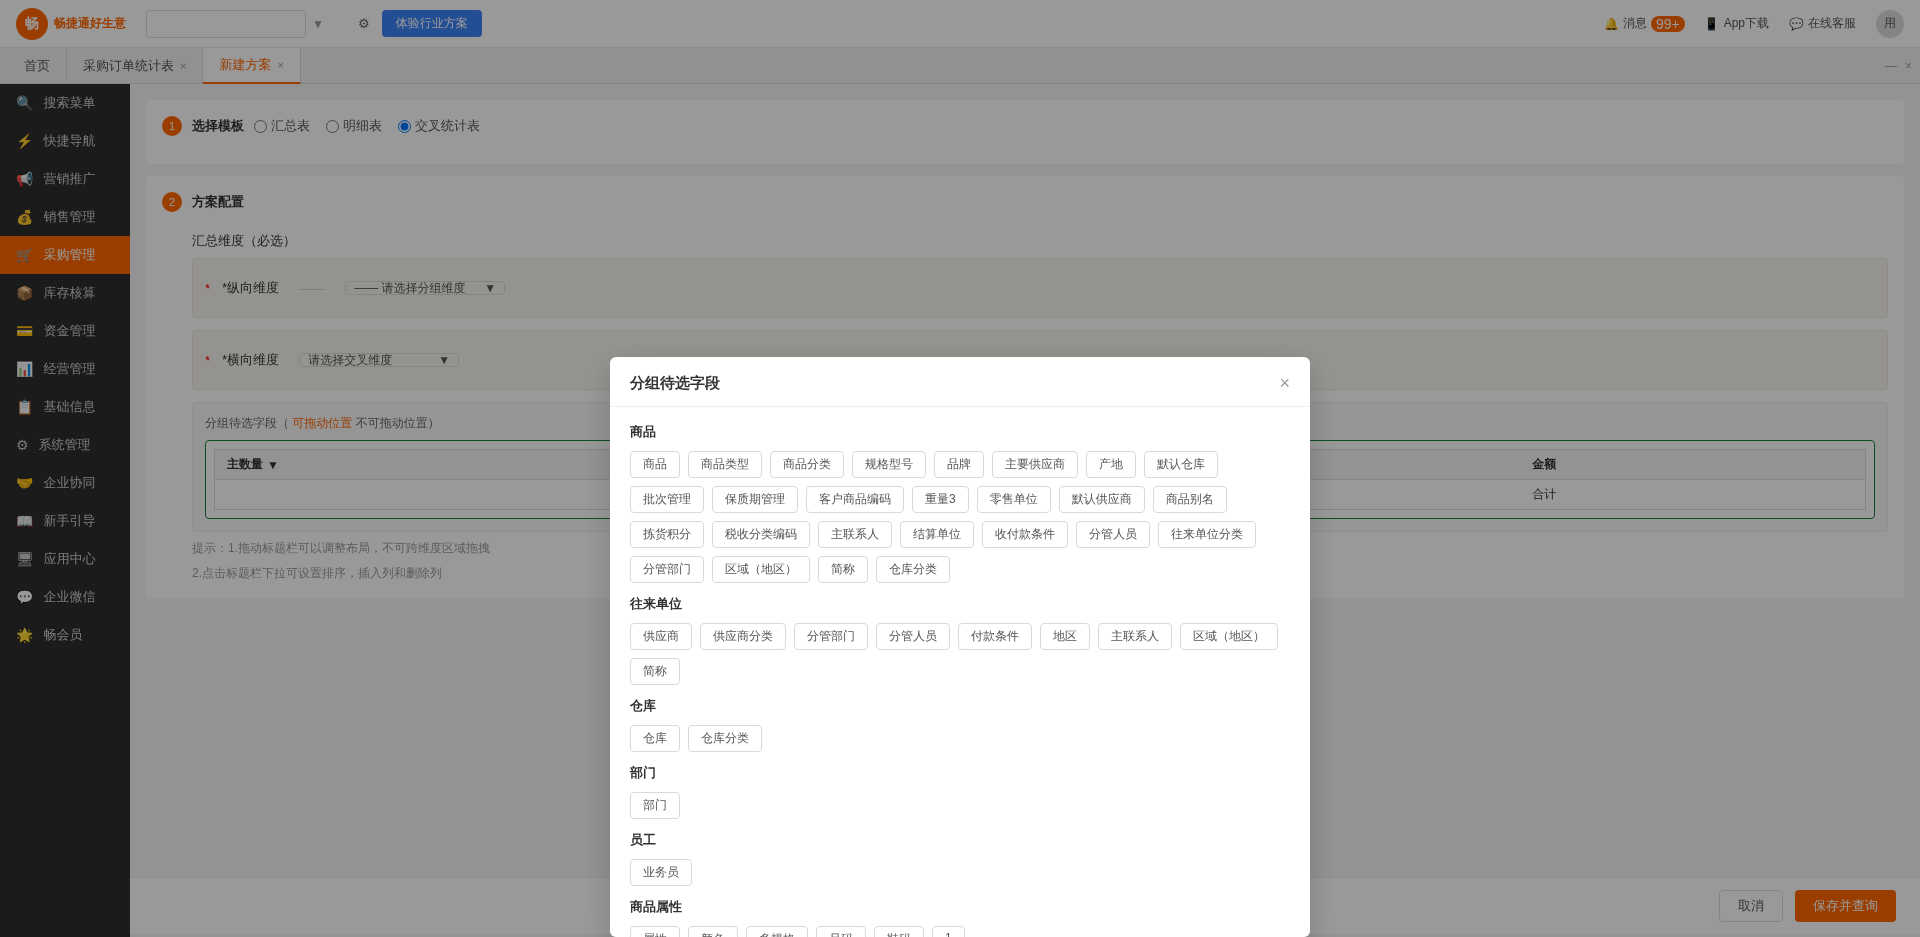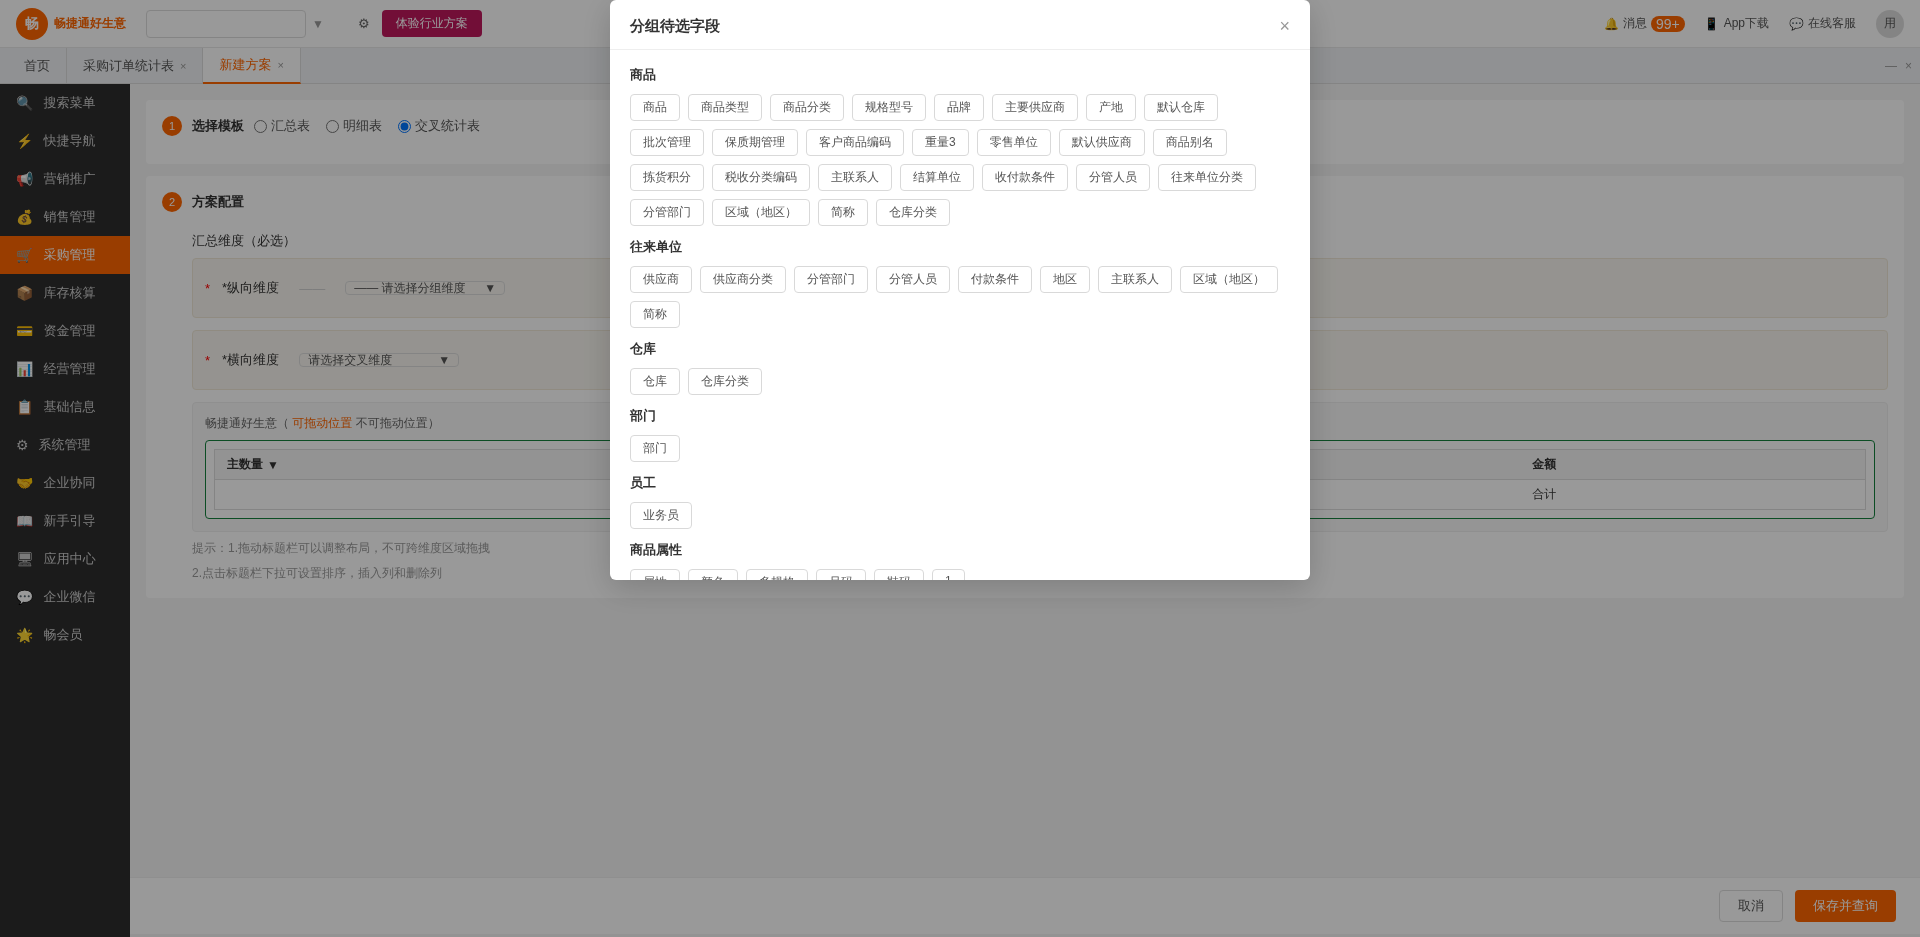--- a/index.html
+++ b/index.html
@@ -28,21 +28,21 @@
       flex: 0 0 200px;
       display: flex; align-items: center; gap: 6px;
     }
     .top-search input {
       width: 160px; height: 28px; border: 1px solid #ddd; border-radius: 4px; padding: 0 8px; font-size: 12px;
     }
     .top-search-arrow { color: #999; font-size: 12px; }
 
     .top-gear { color: #666; margin: 0 12px; cursor: pointer; }
     .trial-btn {
-      background: #be185d; color: #fff; border: none; border-radius: 4px; padding: 5px 14px; font-size: 12px; cursor: pointer;
+      background: #3b82f6; color: #fff; border: none; border-radius: 4px; padding: 5px 14px; font-size: 12px; cursor: pointer;
     }
 
     .top-right {
       margin-left: auto;
       display: flex; align-items: center; gap: 20px;
       font-size: 12px; color: #555;
     }
     .top-right-item { display: flex; align-items: center; gap: 4px; cursor: pointer; }
     .badge { background: #f60; color: #fff; border-radius: 8px; padding: 0 5px; font-size: 14px; min-width: 16px; text-align: center; }
     .avatar { width: 28px; height: 28px; border-radius: 50%; background: #ddd; display: flex; align-items: center; justify-content: center; font-size: 12px; }
@@ -133,21 +133,21 @@
       background: #fff; border-top: 1px solid #eee;
       padding: 12px 24px; display: flex; justify-content: flex-end; gap: 12px;
     }
     .btn-cancel { border: 1px solid #ddd; background: #fff; color: #555; padding: 6px 18px; border-radius: 4px; cursor: pointer; font-size: 13px; }
     .btn-save { background: #f60; color: #fff; border: none; padding: 4px 18px; border-radius: 4px; cursor: pointer; font-size: 13px; }
 
     
     .modal-overlay {
       position: fixed; top: 0; left: 0; right: 0; bottom: 0;
       background: rgba(0,0,0,0.4); z-index: 200;
-      display: flex; align-items: flex-start; justify-content: center;
+      display: flex; align-items: flex-end; justify-content: center;
     }
     .modal {
       background: #fff; border-radius: 6px; width: 700px; max-height: 580px;
       display: flex; flex-direction: column; box-shadow: 0 8px 32px rgba(0,0,0,0.18);
     }
     .modal-header {
       display: flex; align-items: center; justify-content: space-between;
       padding: 16px 20px 12px; border-bottom: 1px solid #eee;
     }
     .modal-title { font-size: 15px; font-weight: bold; color: #333; }
@@ -336,21 +336,21 @@
             <span>*横向维度</span>
             <div class="form-select" style="margin-left: 8px;">
               <span>请选择交叉维度</span>
               <span>▼</span>
             </div>
           </div>
         </div>
 
         <div class="config-section">
           <div class="config-title">
-            <span>畅捷通好生意（</span>
+            <span>分组待选字段（</span>
             <span style="color: #f60;">可拖动位置</span>
             <span>不可拖动位置）</span>
           </div>
           <div style="background: #fff; border: 1px solid #15803d; border-radius: 4px; padding: 8px;">
             <table class="stat-table">
               <thead>
                 <tr>
                   <th>
                     <div class="stat-select-btn">
                       <span>主数量</span>

